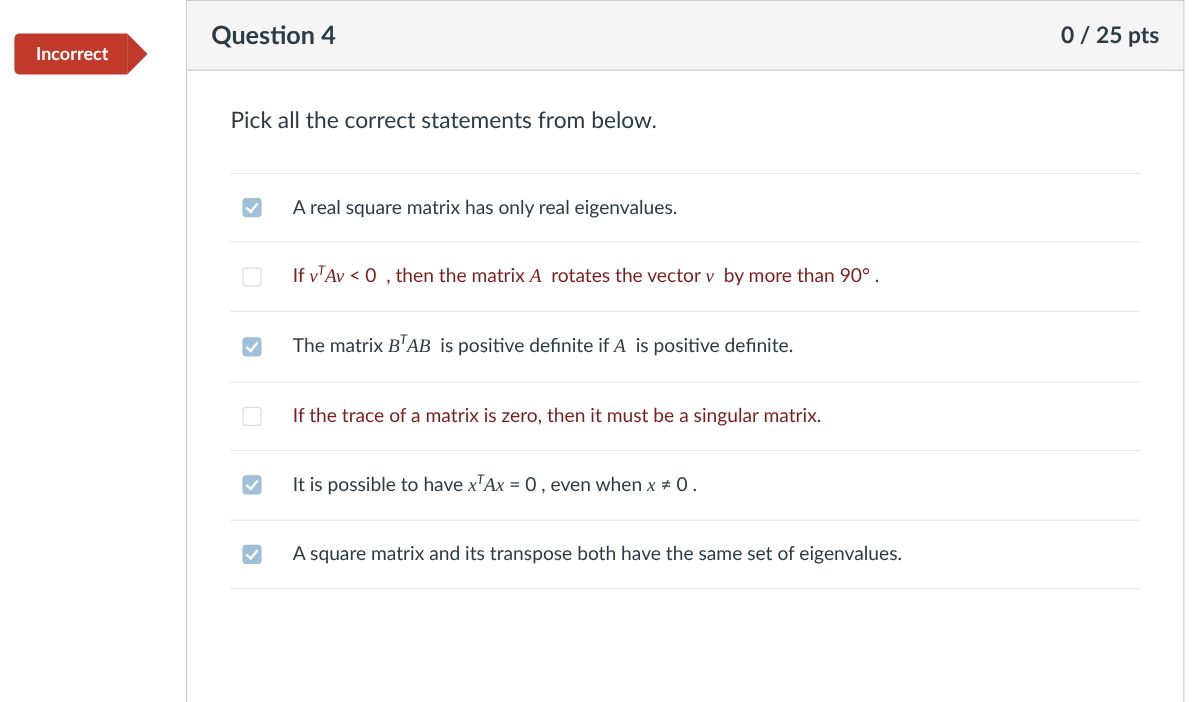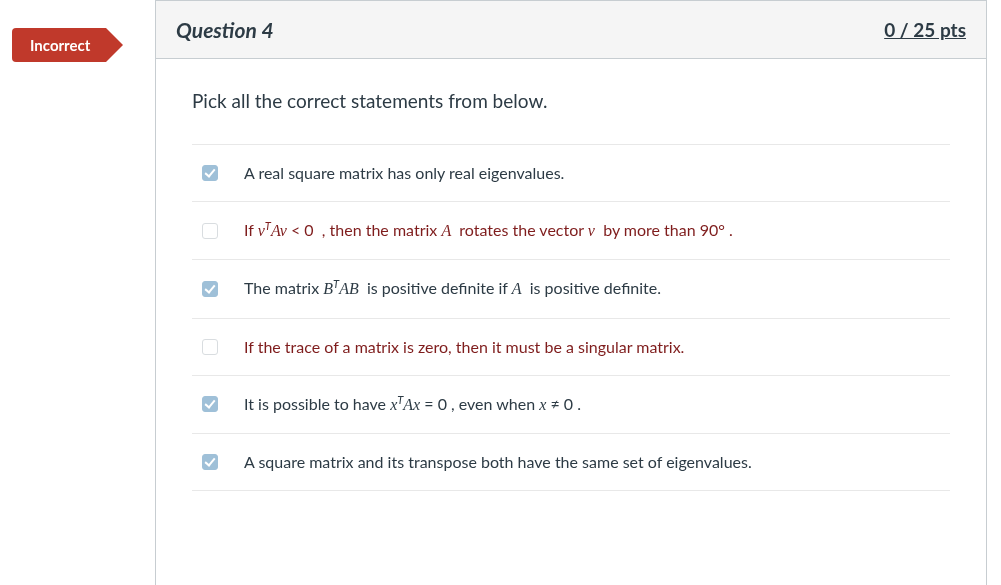--- a/index.html
+++ b/index.html
@@ -59,27 +59,25 @@
     border-bottom: 1px solid #c7cdd1;
     padding: 16px 20px;
     display: flex;
     justify-content: space-between;
     align-items: center;
   }
   .qtitle {
     font-size: 21px;
     font-weight: 700;
     color: #2d3b45;
-    font-style: italic;
   }
   .qpts {
     font-size: 19px;
     font-weight: 700;
     color: #2d3b45;
-    text-decoration: underline;
   }
   .qbody {
     padding: 30px 36px 10px 36px;
   }
   .prompt {
     font-size: 19px;
     color: #2d3b45;
     margin-bottom: 32px;
   }
   .answers {

